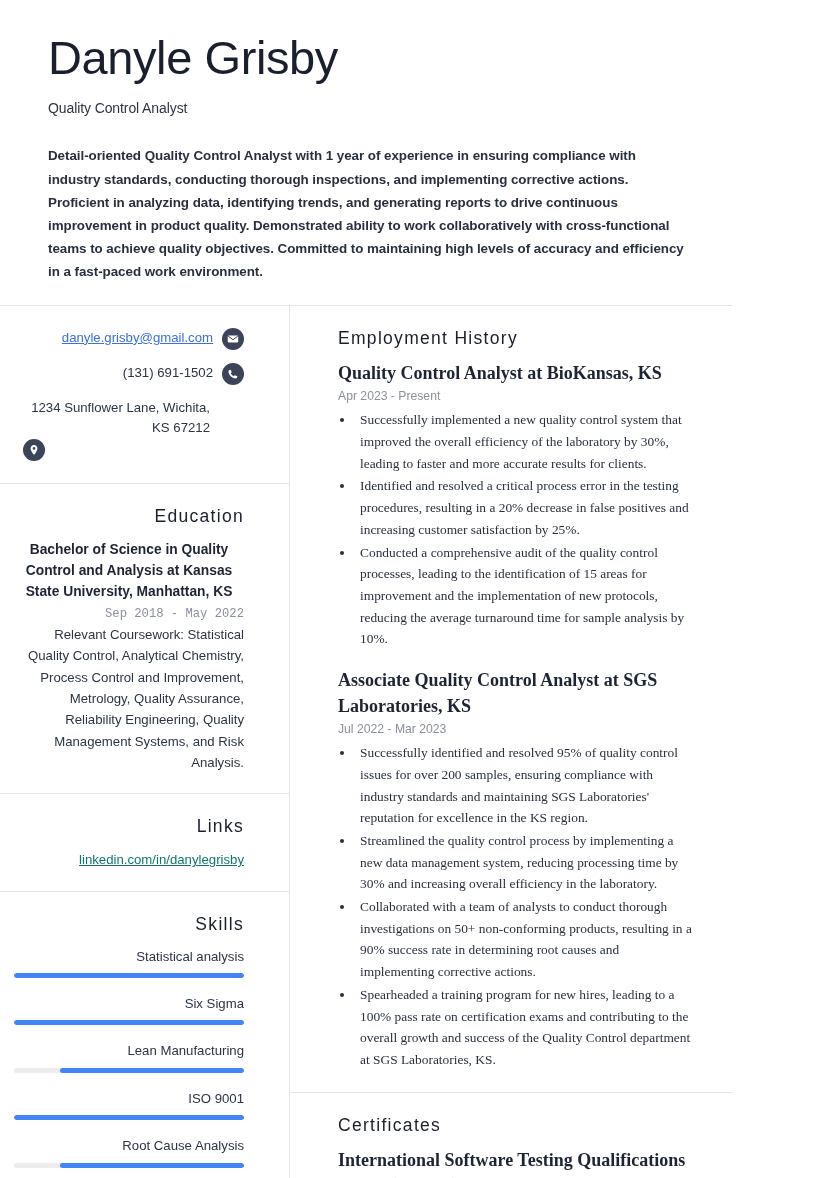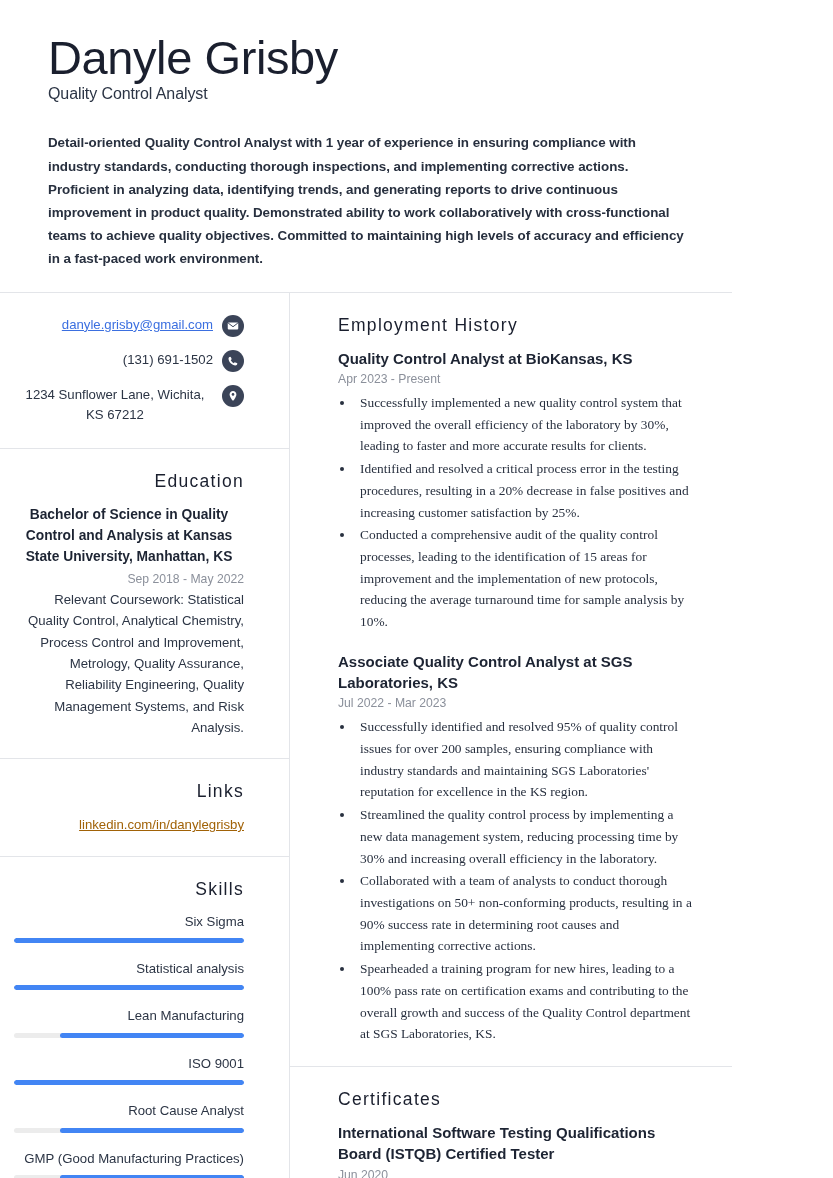--- a/index.html
+++ b/index.html
@@ -23,23 +23,24 @@
     padding: 30px 48px 0 48px;
   }
   .full-name {
     font-size: 47px;
     font-weight: 400;
     letter-spacing: -0.4px;
     color: #1a1f2e;
     line-height: 1.18;
   }
   .job-title {
-    font-size: 16px;
+    font-size: 14px;
     font-weight: 400;
     color: #2c3545;
+    margin-top: 15px;
     letter-spacing: -0.1px;
   }
   .summary {
     margin-top: 28px;
     font-size: 13.4px;
     line-height: 1.72;
     color: #28303f;
     max-width: 742px;
     letter-spacing: -0.05px;
     font-weight: bold;
@@ -80,24 +81,24 @@
     border-bottom: 1px solid #e3e5e9;
   }
 
   
   .contact-row {
     display: flex;
     align-items: flex-start;
     justify-content: flex-end;
     margin-bottom: 13px;
   }
-  .contact-row:last-child { margin-bottom: 2px; }
+  .contact-row:last-child { margin-bottom: 2px; flex-direction: column; }
   .contact-text {
     font-size: 13.2px;
-    text-align: center;
+    text-align: right;
     line-height: 1.55;
     color: #2c3545;
     max-width: 196px;
   }
   .contact-text.link {
     color: #3b6fe0;
     text-decoration: underline;
   }
   .contact-icon {
     width: 22px;
@@ -129,34 +130,35 @@
     font-weight: 700;
     line-height: 1.55;
     text-align: center;
     color: #1d2433;
   }
   .edu-date {
     font-size: 12.2px;
     color: #8b909b;
     text-align: right;
     margin-top: 4px;
+    font-family: Liberation Mono, monospace;
   }
   .edu-desc {
     font-size: 13.2px;
     line-height: 1.62;
     text-align: right;
     color: #2c3545;
     margin-top: 3px;
   }
 
   
   .link-item {
     font-size: 13.2px;
     text-align: right;
-    color: #a16207;
+    color: #0f766e;
     text-decoration: underline;
     line-height: 1.6;
   }
 
   
   .skill {
     margin-bottom: 1px;
   }
   .skill-name {
     font-size: 13.2px;
@@ -177,24 +179,25 @@
   .skill-fill {
     height: 5px;
     background: #4285f4;
     border-radius: 3px;
   }
 
   
   .entry { margin-bottom: 18px; }
   .entry:last-child { margin-bottom: 0; }
   .entry-title {
-    font-size: 15px;
+    font-size: 18px;
     font-weight: 700;
     color: #1d2433;
     line-height: 1.42;
+    font-family: Liberation Serif, serif;
   }
   .entry-date {
     font-size: 12.2px;
     color: #8b909b;
     margin-top: 3px;
   }
   .bullets {
     margin-top: 6px;
     padding-left: 17px;
   }
@@ -264,45 +267,45 @@
 
       <div class="block">
         <div class="sec-head right-align">Links</div>
         <div class="link-item">linkedin.com/in/danylegrisby</div>
       </div>
 
       <div class="block last">
         <div class="sec-head right-align">Skills</div>
         <div id="skills-list">
             <div class="skill">
+              <div class="skill-name">Statistical analysis</div>
+              <div class="skill-track" style="background: rgb(236, 236, 236);">
+                <div class="skill-fill" style="width: 100%; background: rgb(66, 133, 244);"></div>
+              </div>
+            </div>
+            <div class="skill">
               <div class="skill-name">Six Sigma</div>
               <div class="skill-track" style="background: rgb(236, 236, 236);">
                 <div class="skill-fill" style="width: 100%; background: rgb(66, 133, 244);"></div>
               </div>
             </div>
             <div class="skill">
-              <div class="skill-name">Statistical analysis</div>
+              <div class="skill-name">Lean Manufacturing</div>
+              <div class="skill-track" style="background: rgb(236, 236, 236);">
+                <div class="skill-fill" style="width: 80%; background: rgb(66, 133, 244);"></div>
+              </div>
+            </div>
+            <div class="skill">
+              <div class="skill-name">ISO 9001</div>
               <div class="skill-track" style="background: rgb(236, 236, 236);">
                 <div class="skill-fill" style="width: 100%; background: rgb(66, 133, 244);"></div>
               </div>
             </div>
             <div class="skill">
-              <div class="skill-name">Lean Manufacturing</div>
-              <div class="skill-track" style="background: rgb(236, 236, 236);">
-                <div class="skill-fill" style="width: 80%; background: rgb(66, 133, 244);"></div>
-              </div>
-            </div>
-            <div class="skill">
-              <div class="skill-name">ISO 9001</div>
-              <div class="skill-track" style="background: rgb(236, 236, 236);">
-                <div class="skill-fill" style="width: 100%; background: rgb(66, 133, 244);"></div>
-              </div>
-            </div>
-            <div class="skill">
-              <div class="skill-name">Root Cause Analyst</div>
+              <div class="skill-name">Root Cause Analysis</div>
               <div class="skill-track" style="background: rgb(236, 236, 236);">
                 <div class="skill-fill" style="width: 80%; background: rgb(66, 133, 244);"></div>
               </div>
             </div>
             <div class="skill">
               <div class="skill-name">GMP (Good Manufacturing Practices)</div>
               <div class="skill-track" style="background: rgb(236, 236, 236);">
                 <div class="skill-fill" style="width: 80%; background: rgb(66, 133, 244);"></div>
               </div>
             </div>

